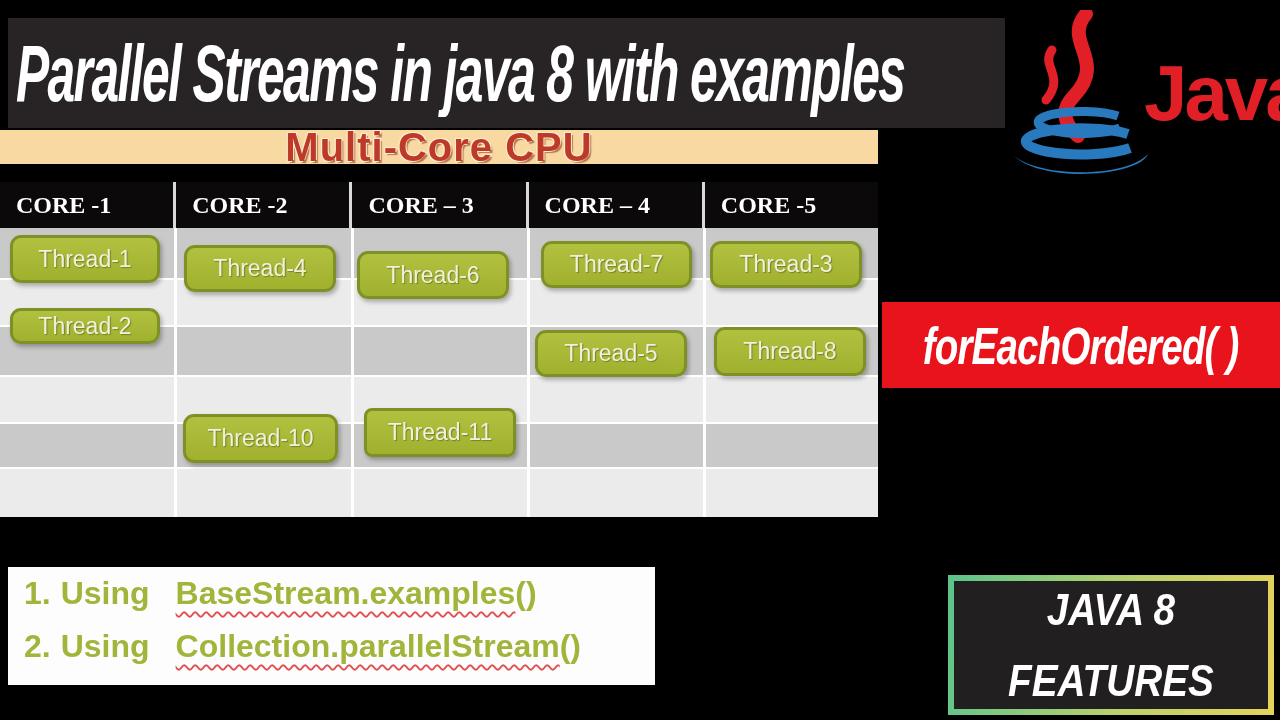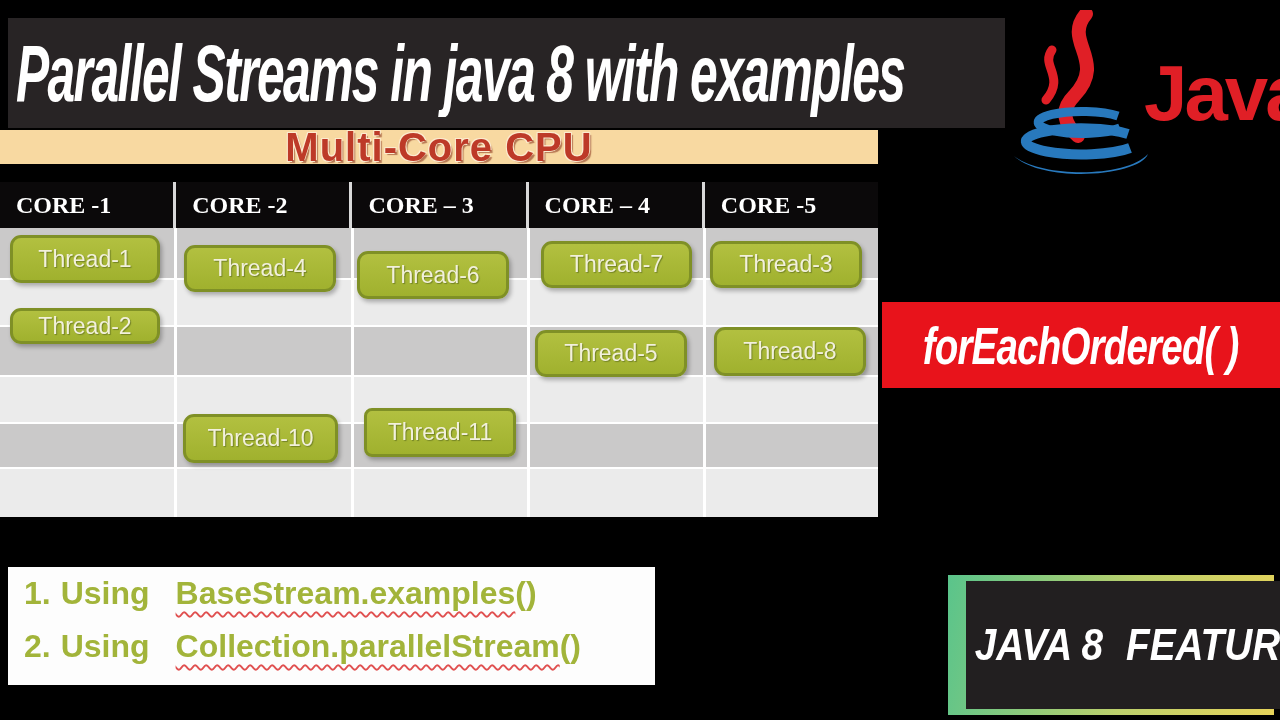--- a/index.html
+++ b/index.html
@@ -142,22 +142,22 @@
   
   .badge-frame {
     position: absolute; left: 948px; top: 575px;
     width: 326px; height: 140px;
     background: linear-gradient(100deg, #5ac48b 0%, #bcd06c 55%, #e6d35a 100%);
     padding: 6px;
   }
   .badge-inner {
     width: 100%; height: 100%;
     background: #221f20;
-    display: flex; 
-    align-items: center; justify-content: space-between; margin-left: 12px;
+    display: flex; flex-direction: column;
+    align-items: center; justify-content: space-between;
   }
   .badge-line {
     color: #ffffff;
     font-style: italic;
     font-weight: bold;
     font-size: 44px;
     line-height: 1.3;
     letter-spacing: 0px;
     transform: scaleX(0.88);
     white-space: nowrap;

